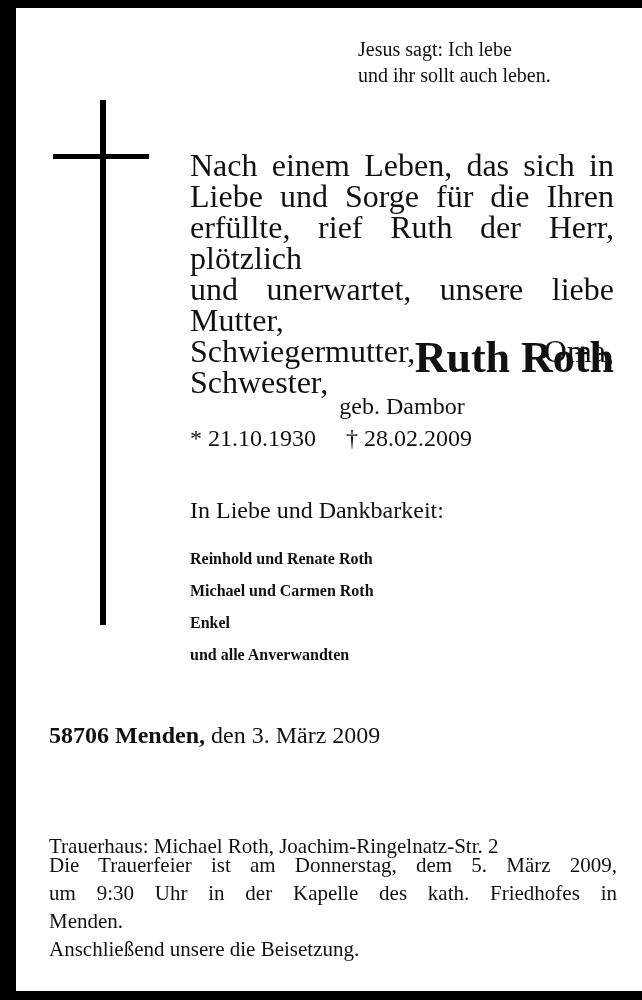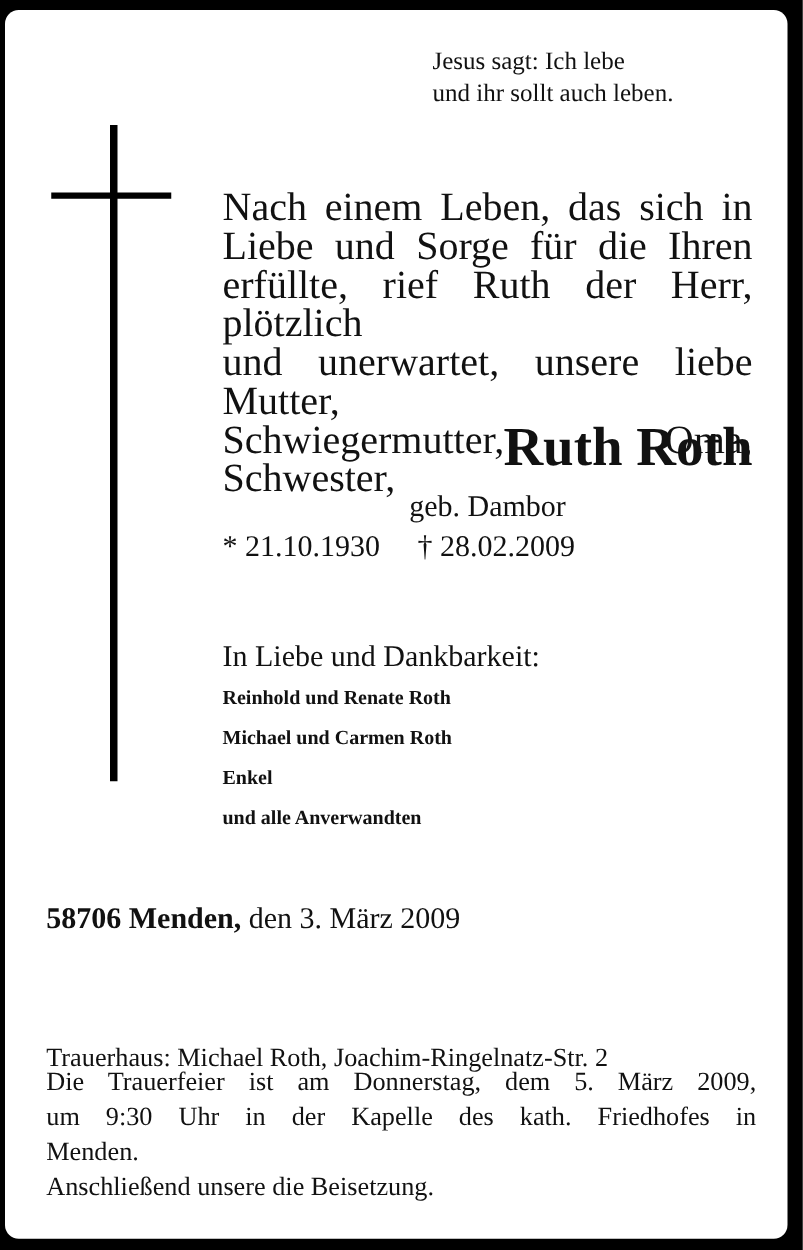--- a/index.html
+++ b/index.html
@@ -1,38 +1,37 @@
 <!DOCTYPE html>
 <html><head>
   <meta charset="utf-8">
   <style>
     html, body { margin: 0; padding: 0; background: #000000; }
     body { width: 642px; height: 1000px; position: relative; overflow: hidden; }
     .sheet {
-      position: absolute; left: 4px; top: 8px; width: 626px; height: 983px;
+      position: absolute; left: 16px; top: 8px; width: 626px; height: 983px;
       background: #ffffff;
       font-family: "Liberation Serif", "DejaVu Serif", serif;
       color: #111111;
-      border-radius: 11px;
     }
     .abs { position: absolute; }
     .motto { left: 342px; top: 28px; font-size: 20px; line-height: 26px; }
     .cross-v { left: 84px; top: 92px; width: 6px; height: 525px; background: #000; }
     .cross-h { left: 37px; top: 146px; width: 96px; height: 5px; background: #000; }
     .intro {
       left: 174px; top: 118px; width: 424px; font-size: 32px; line-height: 31px;
       text-align: justify; text-align-last: left; margin-top: 24px;
     }
     .intro div { text-align: justify; text-align-last: justify; }
     .intro div.last { text-align-last: left; }
     .name { left: 174px; top: 324px; width: 424px; text-align: right; font-weight: bold; font-size: 44px; line-height: 52px; }
     .maiden { left: 174px; top: 383px; width: 424px; text-align: center; font-size: 24px; line-height: 30px; }
     .dates { left: 174px; top: 415px; width: 424px; text-align: left; font-size: 24px; line-height: 30px; word-spacing: 0; }
     .dates .gap { display: inline-block; width: 30px; }
-    .thanks { left: 174px; top: 487px; font-size: 24px; line-height: 30px; margin-top: 16px; }
+    .thanks { left: 174px; top: 487px; font-size: 24px; line-height: 30px; }
     .mourners { left: 174px; top: 535px; font-size: 16px; line-height: 32px; font-weight: bold; }
     .place { left: 33px; top: 712px; font-size: 24px; line-height: 30px; }
     .place b { font-weight: bold; }
     .house { left: 33px; top: 782px; font-size: 21px; line-height: 28px; margin-top: 42px; }
     .ceremony { left: 33px; top: 843px; width: 568px; font-size: 21px; line-height: 28px; }
     .ceremony div.j { text-align: justify; text-align-last: justify; }
   </style>
 </head>
 <body>
 

